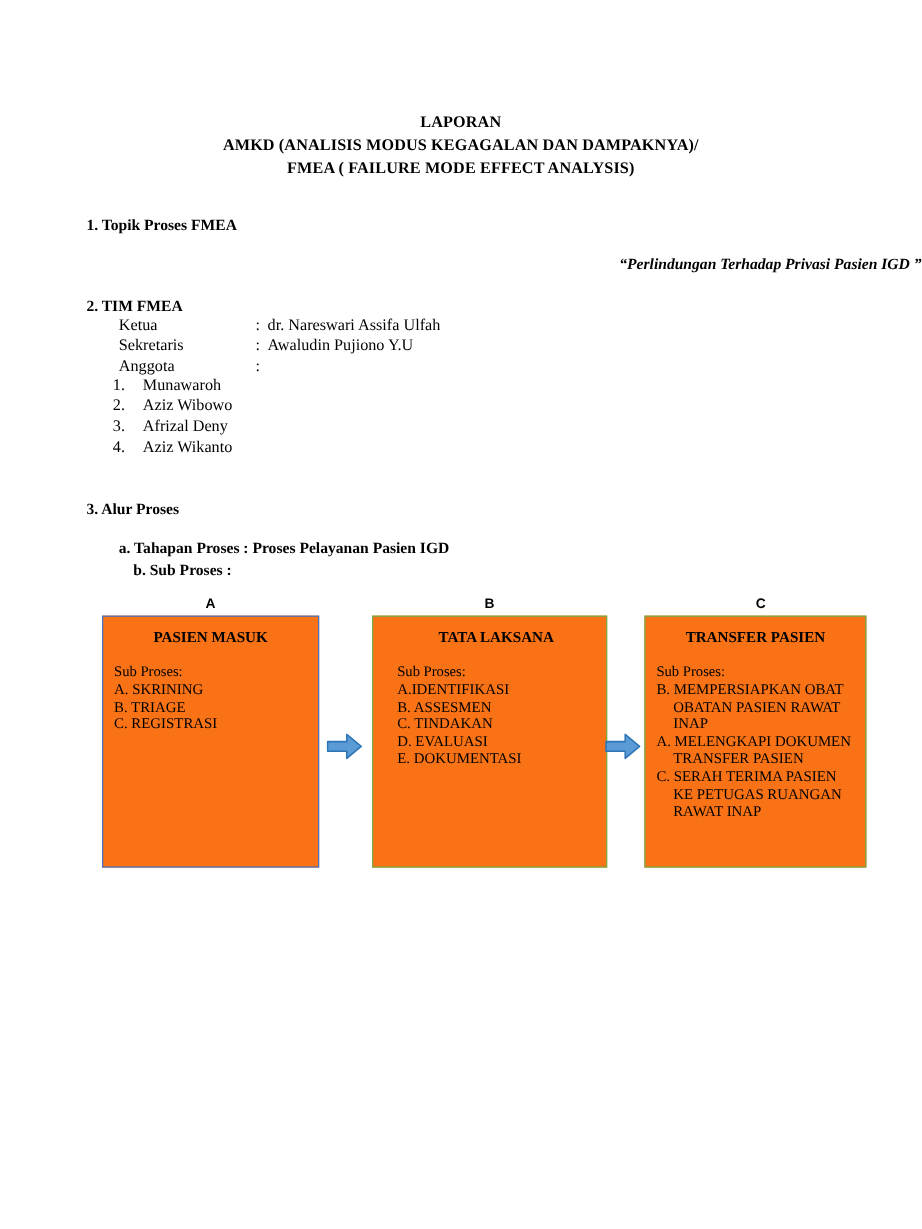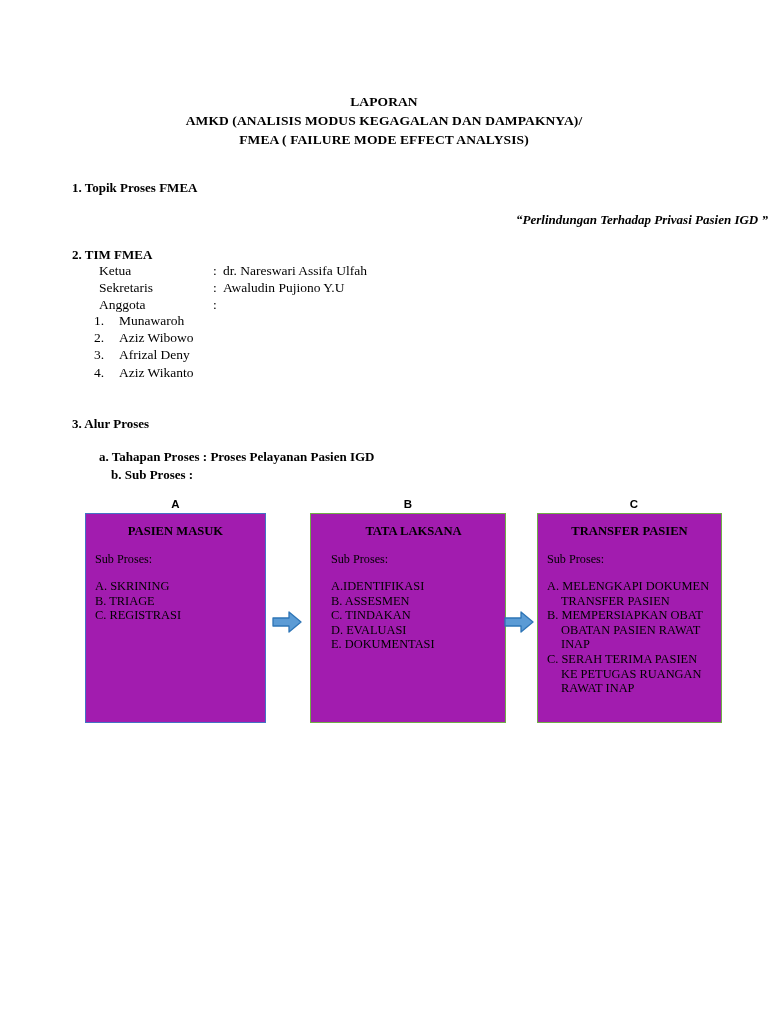--- a/index.html
+++ b/index.html
@@ -114,37 +114,36 @@
     font-family: "Liberation Sans", "DejaVu Sans", sans-serif;
     font-weight: bold;
     font-size: 11.5px;
     line-height: 13px;
     text-align: center;
   }
 
   .box {
     position: absolute;
     box-sizing: border-box;
-    background: #a21caf;
+    background: #f97316;
     border: 1.4px solid #4472C4;
     padding: 9px 9px 0 9px;
   }
   .box.green { border-color: #70AD47; }
 
   .box-title {
     text-align: center;
     font-weight: bold;
     font-size: 12.6px;
     line-height: 16px;
     margin-bottom: 13px;
   }
   .box-sub {
     font-size: 12.2px;
     line-height: 15px;
-    margin-bottom: 12px;
   }
   .box-items {
     font-size: 12.4px;
     line-height: 14.6px;
   }
   .box-item {
     padding-left: 14px;
     text-indent: -14px;
   }
   .box-item.tight {
@@ -254,20 +253,20 @@
     <div class="arrow" style="left:504px; top:113px;">
       <svg width="30" height="22" viewBox="0 0 30 22">
         <polygon points="1,7 17,7 17,1 29,11 17,21 17,15 1,15" fill="#5B9BD5" stroke="#2E75B6" stroke-width="1.3" stroke-linejoin="round"></polygon>
       </svg>
     </div>
 
     <div class="box green" style="left:537px; top:15px; width:185px; height:210px;">
       <div class="box-title">TRANSFER PASIEN</div>
       <div class="box-sub">Sub Proses:</div>
       <div class="box-items">
+        <div class="box-item">B. MEMPERSIAPKAN OBAT OBATAN PASIEN RAWAT INAP</div>
         <div class="box-item">A. MELENGKAPI DOKUMEN TRANSFER PASIEN</div>
-        <div class="box-item">B. MEMPERSIAPKAN OBAT OBATAN PASIEN RAWAT INAP</div>
         <div class="box-item">C. SERAH TERIMA PASIEN KE PETUGAS RUANGAN RAWAT INAP</div>
       </div>
     </div>
 
   </div>
 </div>
 
 </body></html>

